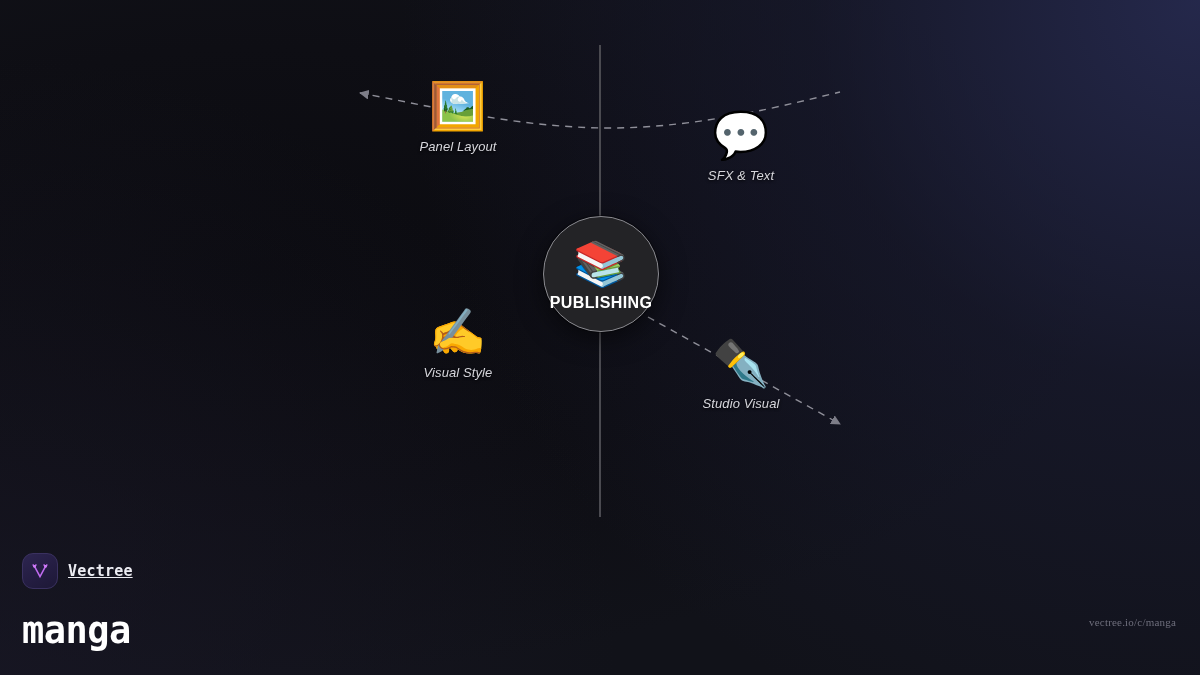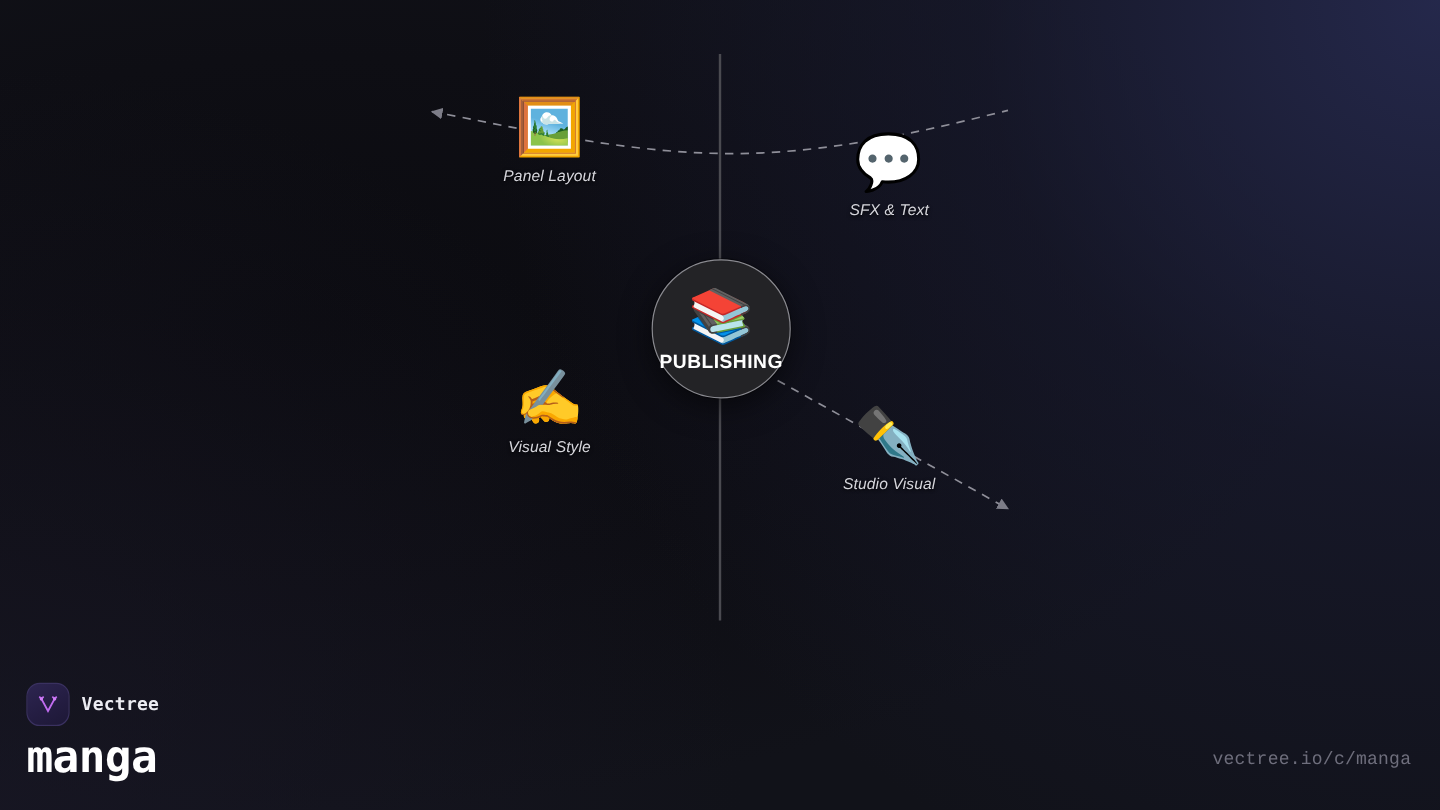--- a/index.html
+++ b/index.html
@@ -113,38 +113,39 @@
     display: flex;
     align-items: center;
     justify-content: center;
   }
   #brand-name {
     font-family: "DejaVu Sans Mono", monospace;
     font-size: 15px;
     font-weight: bold;
     color: #ececf2;
     letter-spacing: 0.2px;
+    text-decoration: underline;
   }
   #brand-topic {
-    margin-top: 4px;
+    margin-top: 20px;
     font-family: "DejaVu Sans Mono", monospace;
     font-size: 37px;
     font-weight: bold;
     color: #ffffff;
     letter-spacing: -0.5px;
     line-height: 44px;
   }
 
   
   #site-url {
     position: absolute;
     right: 24px;
-    bottom: 33px;
-    font-family: Liberation Mono, monospace;
-    font-size: 15px;
+    bottom: 47px;
+    font-family: Liberation Serif, serif;
+    font-size: 11px;
     color: #6e6e7c;
     letter-spacing: 0.2px;
   }
 </style>
 </head>
 <body>
 
 <div id="stage">
 
   <svg id="graph-layer" viewBox="0 0 1200 675">

